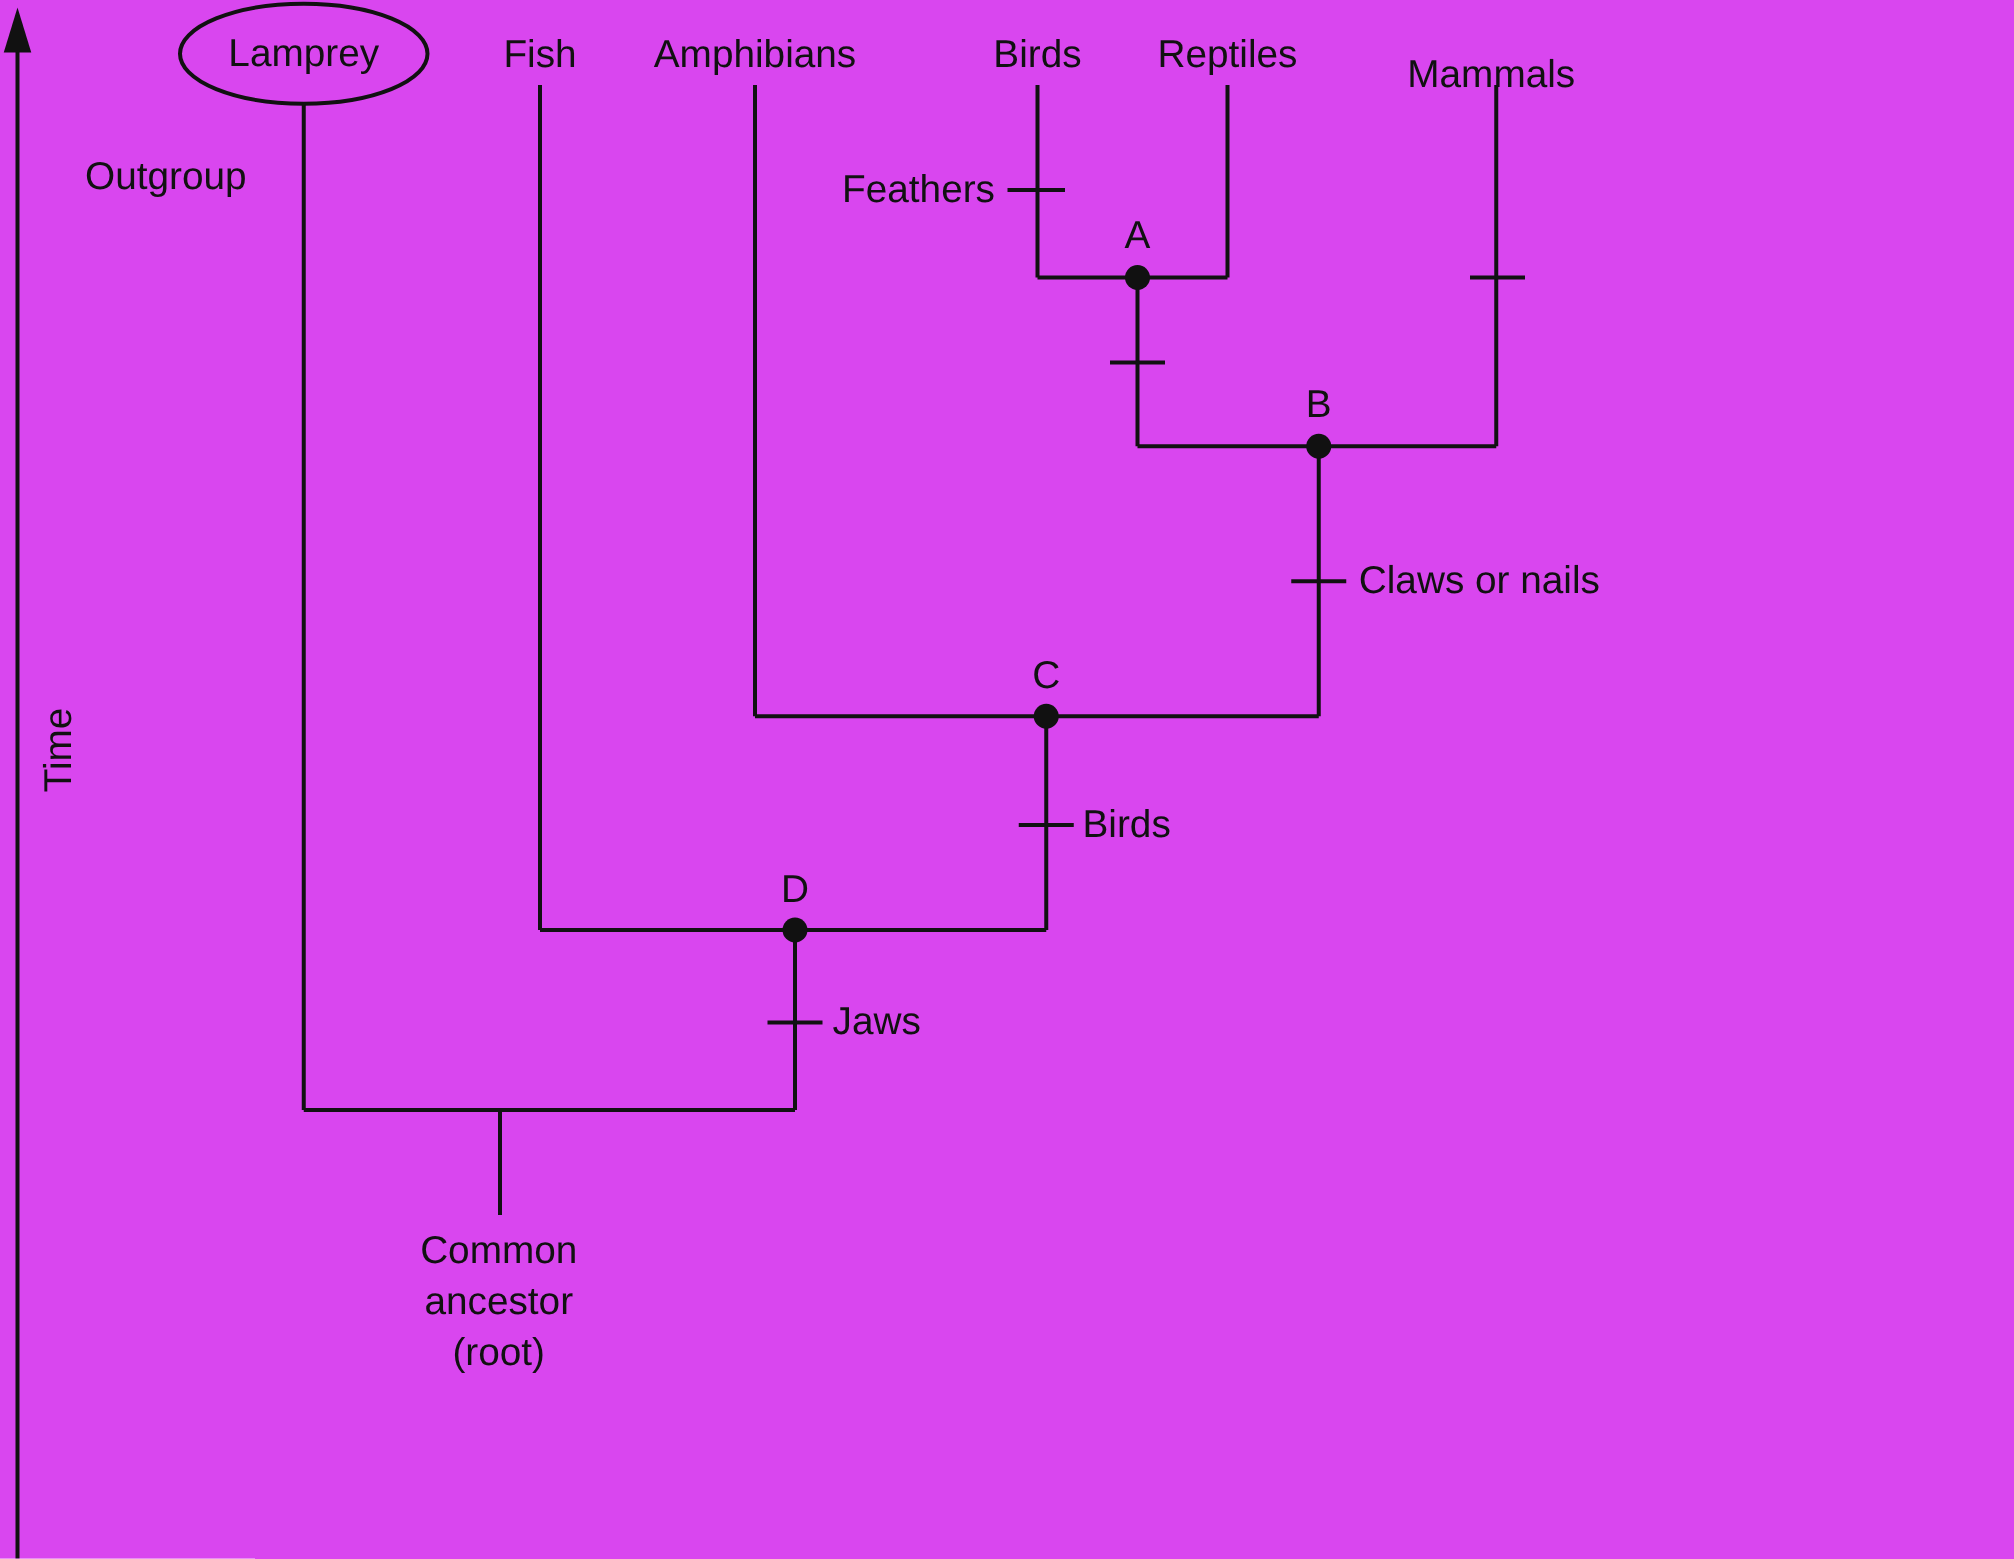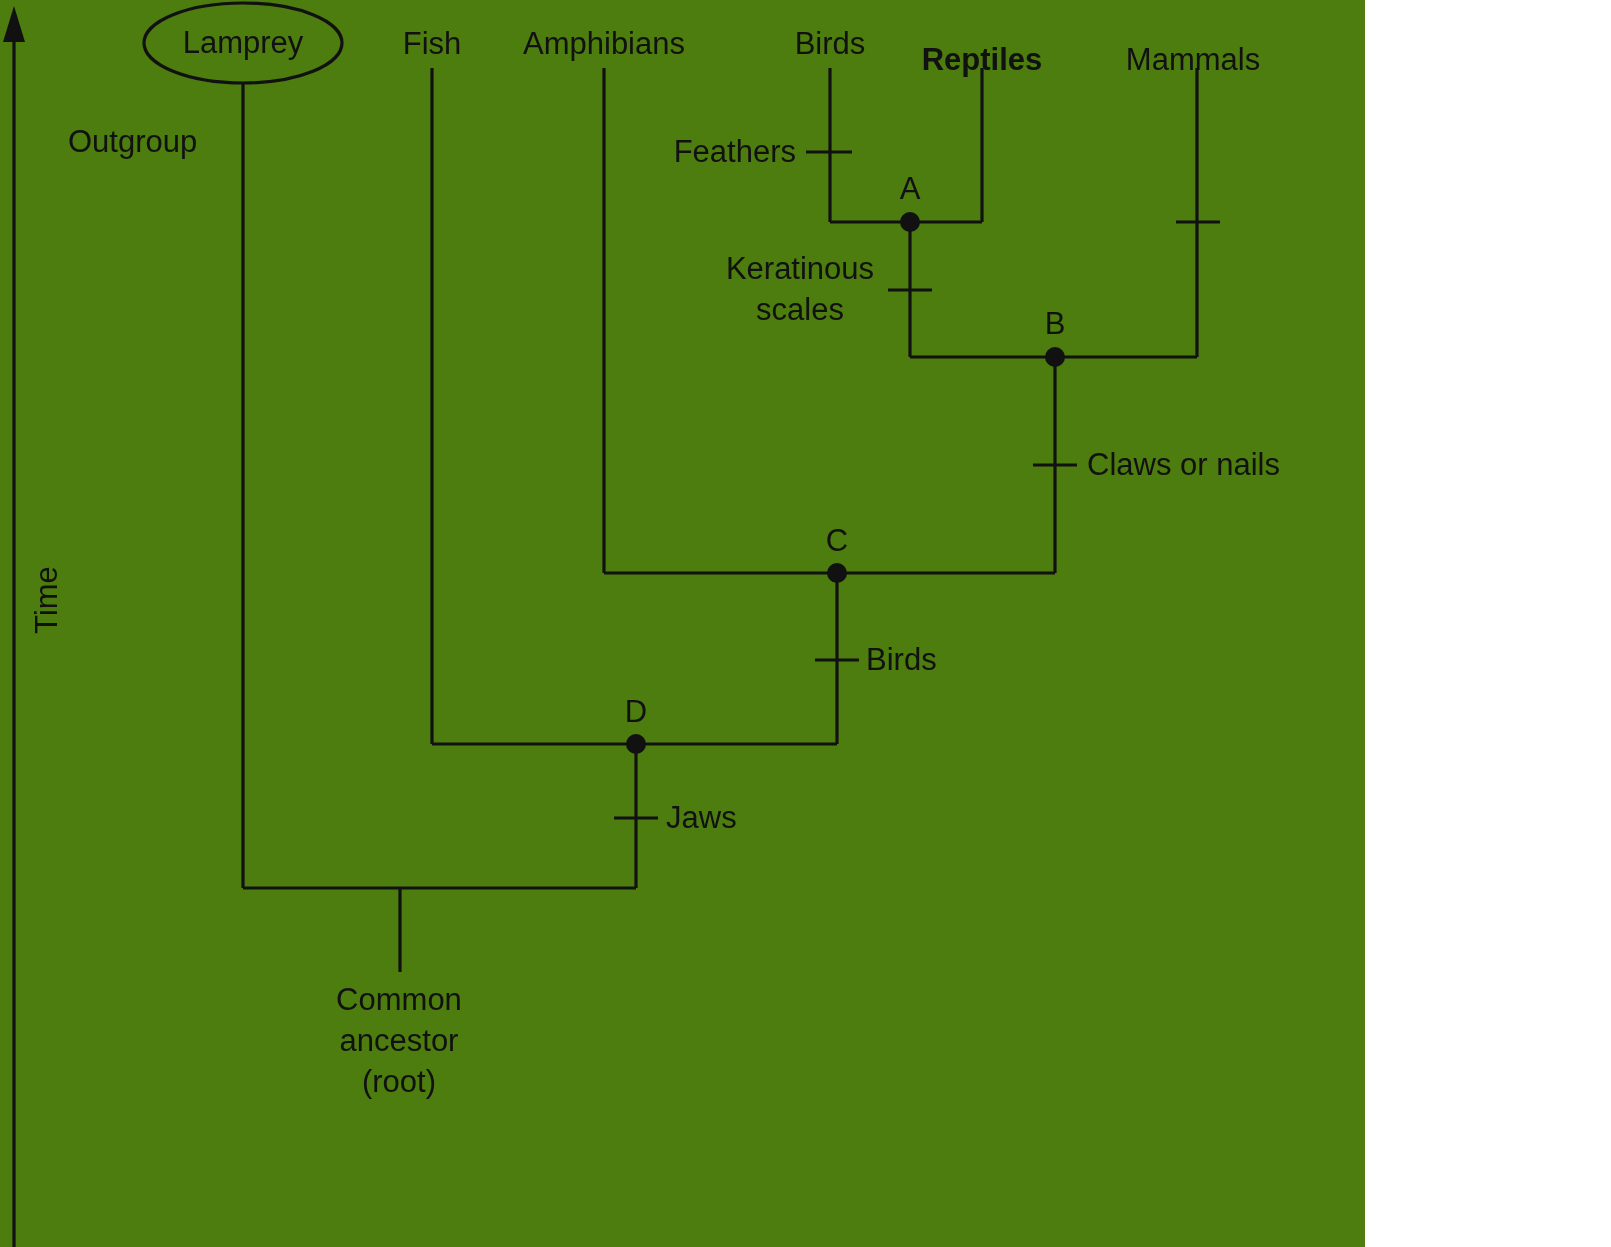--- a/index.html
+++ b/index.html
@@ -2,23 +2,23 @@
 <html><head>
 <meta charset="utf-8">
 <style>
   html, body {
     margin: 0;
     padding: 0;
     background: #ffffff;
   }
   .canvas {
     position: relative;
-    width: 1365px;
+    width: 1611px;
     height: 1247px;
-    background: #4d7c0f;
+    background: #d946ef;
     font-family: "Liberation Sans", sans-serif;
     color: #111111;
     overflow: hidden;
   }
   .canvas svg {
     position: absolute;
     left: 0;
     top: 0;
   }
   .label {
@@ -92,32 +92,31 @@
       <circle cx="1055" cy="357" r="10"></circle>
       <circle cx="837" cy="573" r="10"></circle>
       <circle cx="636" cy="744" r="10"></circle>
     </g>
   </svg>
 
   <div class="label center" style="left:243px; top:43px;">Lamprey</div>
   <div class="label center" style="left:432px; top:44px;">Fish</div>
   <div class="label center" style="left:604px; top:44px;">Amphibians</div>
   <div class="label center" style="left:830px; top:44px;">Birds</div>
-  <div class="label center" style="left:982px; top:60px;font-weight:bold;">Reptiles</div>
+  <div class="label center" style="left:982px; top:44px;">Reptiles</div>
   <div class="label center" style="left:1193px; top:60px;">Mammals</div>
 
   <div class="label vcenter" style="left:28px; top:142px;margin-left:40px;">Outgroup</div>
   <div class="label time" style="left:47px; top:600px;">Time</div>
 
   <div class="label center node-label" style="left:910px; top:189px;">A</div>
   <div class="label center node-label" style="left:1055px; top:324px;">B</div>
   <div class="label center node-label" style="left:837px; top:541px;">C</div>
   <div class="label center node-label" style="left:636px; top:712px;">D</div>
 
   <div class="label vcenter right" style="left:596px; top:152px; width:200px;">Feathers</div>
-  <div class="label center wrap" style="left:800px; top:290px; width:175px;">Keratinous scales</div>
   <div class="label vcenter" style="left:1087px; top:465px;">Claws or nails</div>
   <div class="label vcenter" style="left:866px; top:660px;">Birds</div>
   <div class="label vcenter" style="left:666px; top:818px;">Jaws</div>
 
   <div class="label wrap" style="left:310px; top:980px; width:178px; text-align:center;">Common ancestor (root)</div>
 
 </div>
 
 </body></html>

